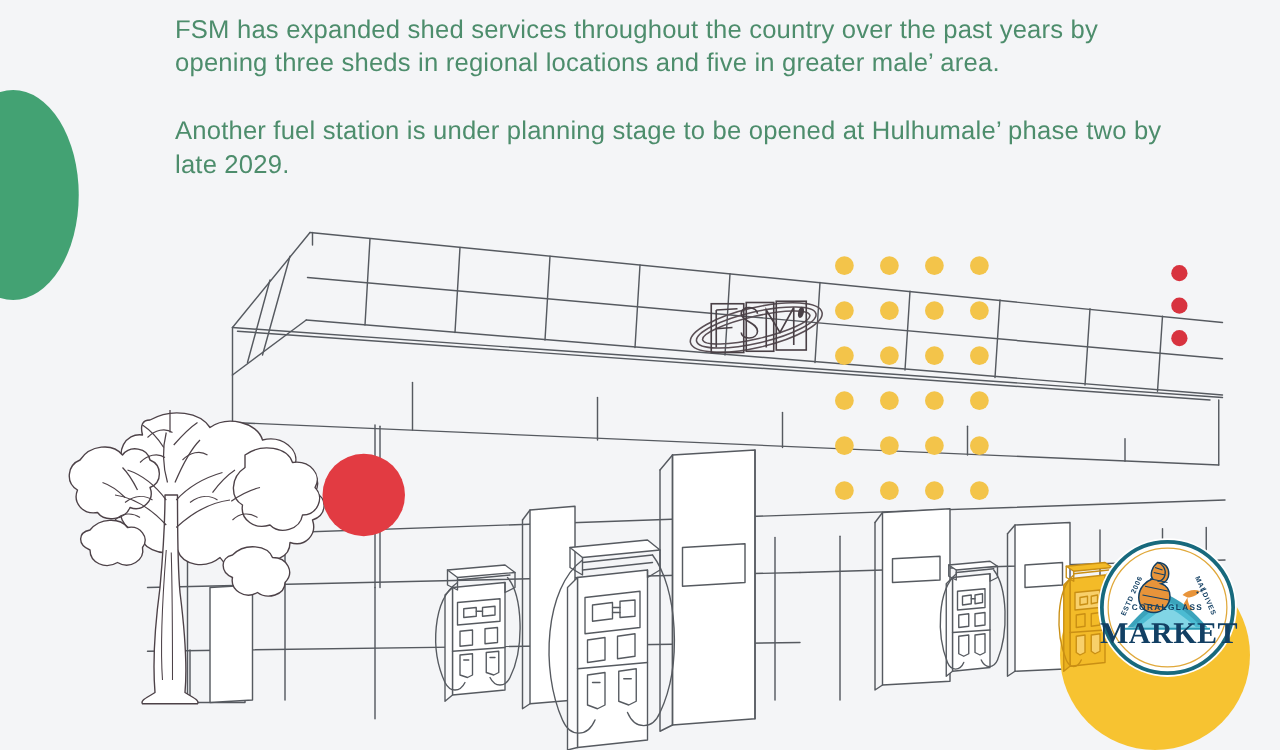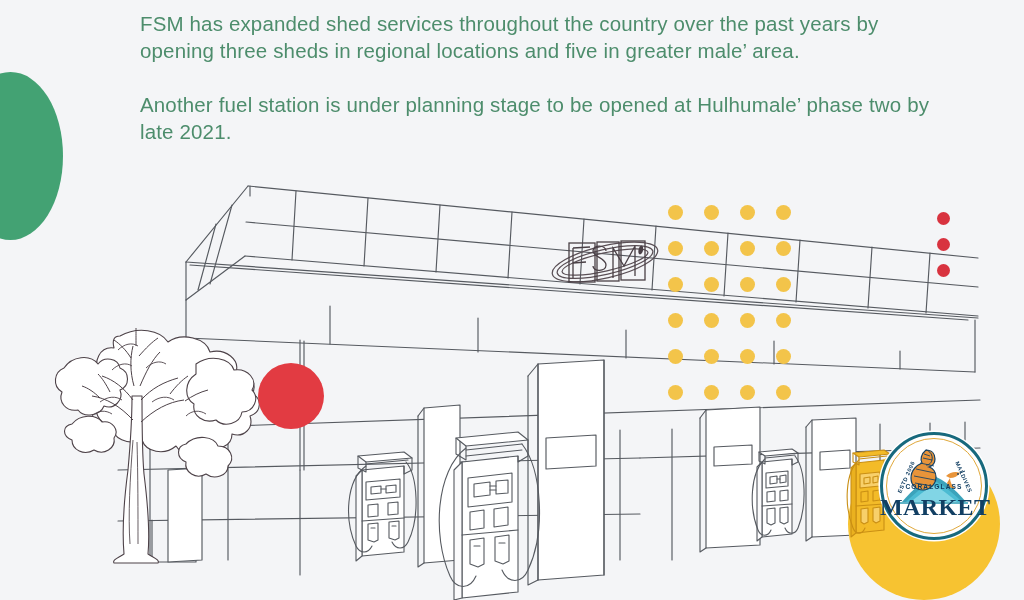--- a/index.html
+++ b/index.html
@@ -478,16 +478,16 @@
     </svg>
 
     <div class="badge-arc left">ESTD 2006</div>
     <div class="badge-arc right">MALDIVES</div>
     <div class="badge-sub">CORALGLASS</div>
     <div class="badge-main">MARKET</div>
   </div>
 
   <div id="text-block">
     <p class="para" id="para-1">FSM has expanded shed services throughout the country over the past years by opening three sheds in regional locations and five in greater male’ area.</p>
-    <p class="para" id="para-2">Another fuel station is under planning stage to be opened at Hulhumale’ phase two by late 2021.</p>
+    <p class="para" id="para-2">Another fuel station is under planning stage to be opened at Hulhumale’ phase two by late 2029.</p>
   </div>
 
 </div>
 
 </body></html>

